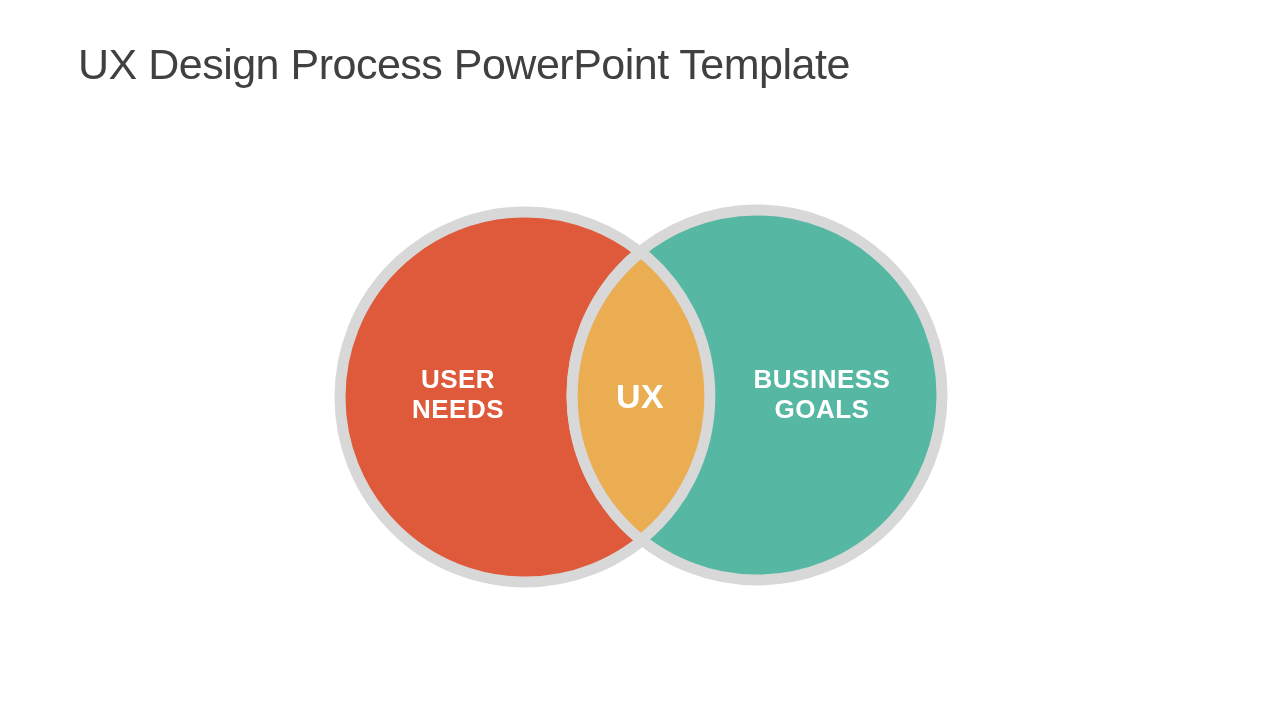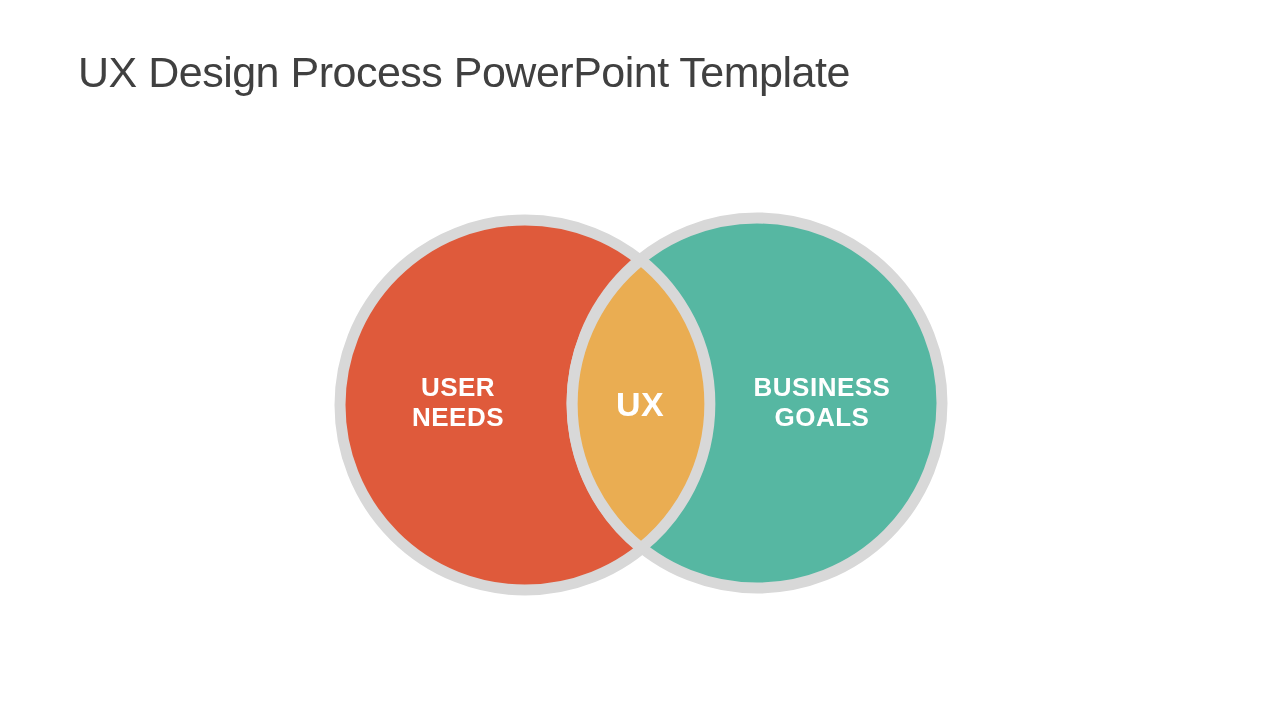--- a/index.html
+++ b/index.html
@@ -10,21 +10,20 @@
     width: 1280px;
     height: 720px;
     background: #FFFFFF;
     overflow: hidden;
     position: relative;
     font-family: "Liberation Sans", sans-serif;
   }
   .slide {
     position: absolute;
     inset: 0;
-    margin-top: 8px;
   }
   .slide-title {
     position: absolute;
     left: 78px;
     top: 40px;
     margin: 0;
     font-family: "Liberation Sans", sans-serif;
     font-weight: 400;
     font-size: 43px;
     line-height: 1.15;

